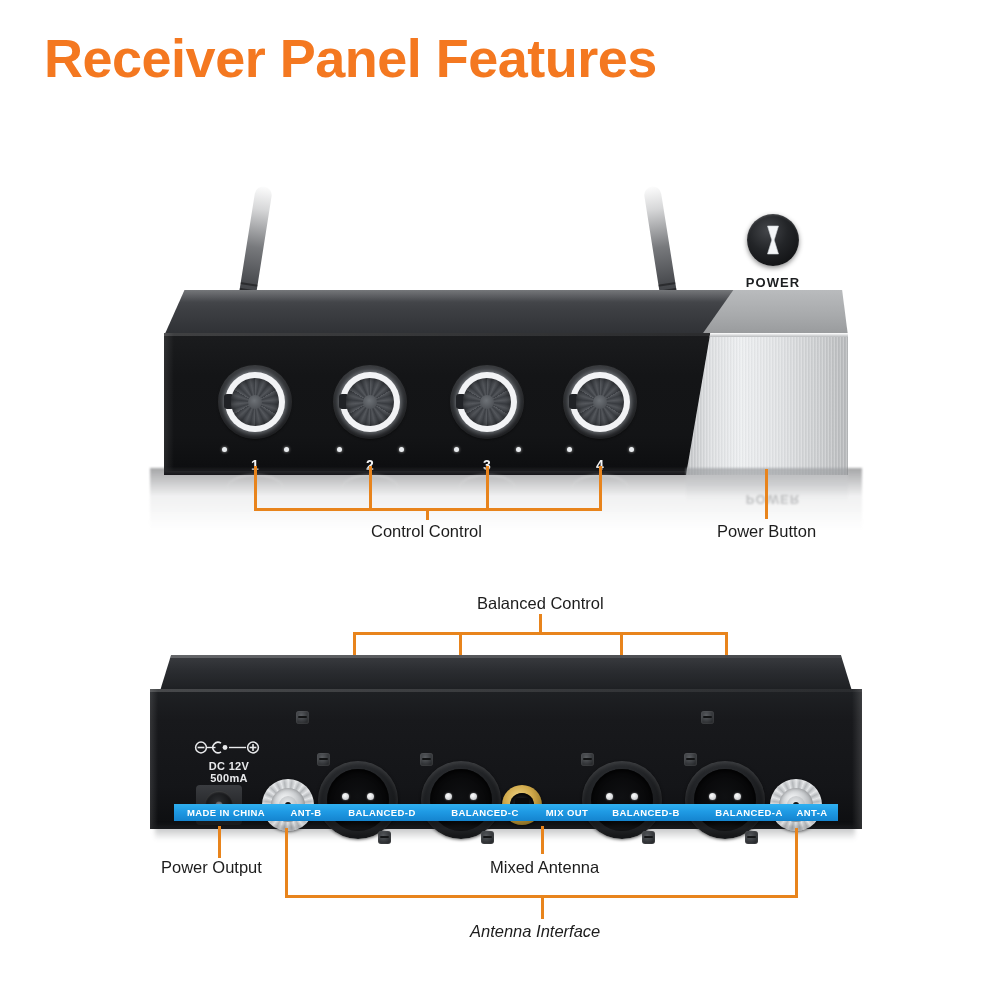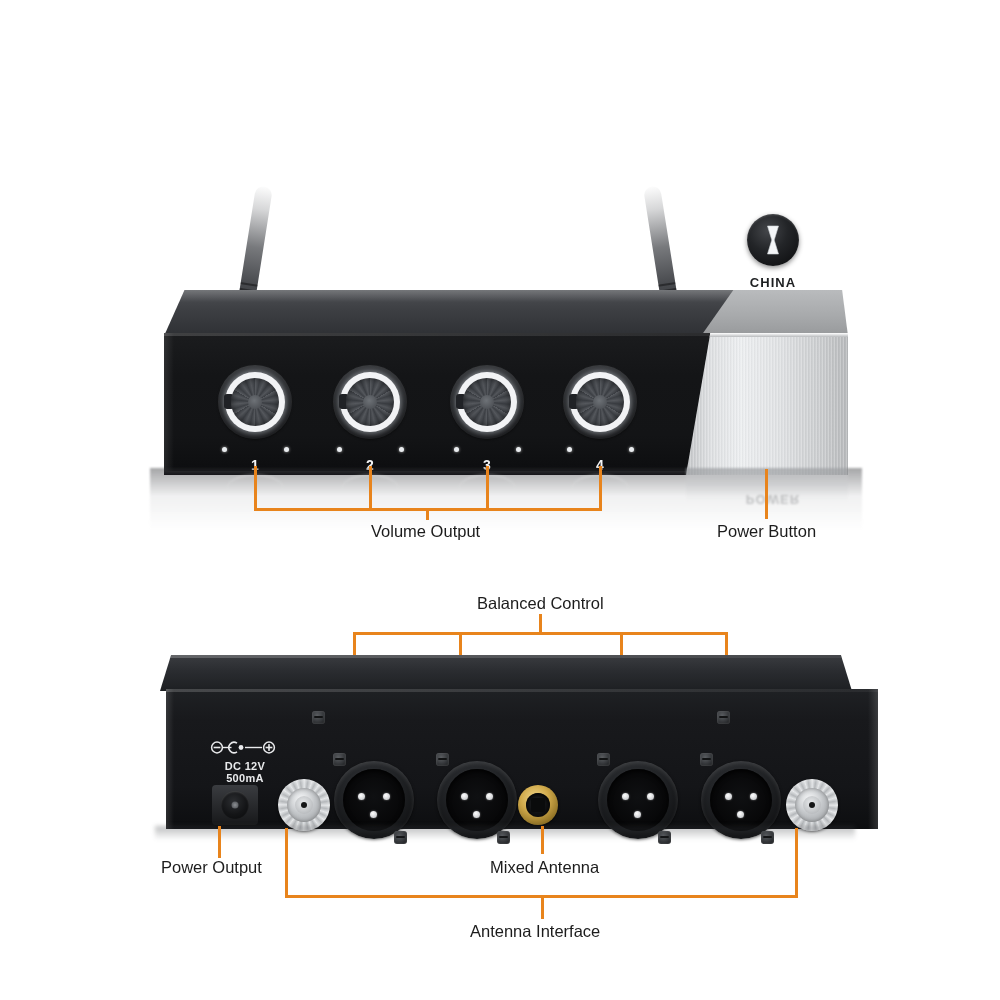--- a/index.html
+++ b/index.html
@@ -174,21 +174,21 @@
   #rear-lid{
     position:absolute;left:10px;top:0;width:692px;height:36px;
     background:linear-gradient(to bottom,#3a3c40 0%,#2a2c30 45%,#1d1f22 100%);
     clip-path:polygon(1.6% 0%, 98.4% 0%, 100% 100%, 0% 100%);
   }
   #rear-lid .hl{
     position:absolute;left:0;top:0;width:100%;height:3px;
     background:linear-gradient(to right,rgba(255,255,255,.22),rgba(255,255,255,.06));
   }
   #rear-face{
-    position:absolute;left:16px;top:34px;width:712px;height:140px;
+    position:absolute;left:0;top:34px;width:712px;height:140px;
     background:linear-gradient(to bottom,#1f2124 0%,#18191c 22%,#141518 70%,#0d0e10 100%);
   }
   #rear-face .edge-l{position:absolute;left:0;top:0;width:8px;height:100%;background:linear-gradient(to right,rgba(255,255,255,.12),rgba(255,255,255,0));}
   #rear-face .edge-r{position:absolute;right:0;top:0;width:10px;height:100%;background:linear-gradient(to left,rgba(255,255,255,.14),rgba(255,255,255,0));}
   #rear-face .bevel{position:absolute;left:0;top:0;width:100%;height:3px;background:linear-gradient(to right,rgba(255,255,255,.18),rgba(255,255,255,.05));}
 
   
   #blue-strip{
     position:absolute;left:24px;bottom:8px;width:664px;height:17px;
     background:linear-gradient(to bottom,#2fb0f0 0%,#1f9ae4 45%,#1484cf 100%);
@@ -292,20 +292,21 @@
     position:absolute;left:155px;top:826px;width:700px;height:14px;
     background:linear-gradient(to bottom, rgba(60,62,66,.35), rgba(255,255,255,0));
     filter:blur(2px);
   }
 </style>
 </head>
 <body>
 
 <div id="stage">
 
+  <div id="title">Receiver Panel Features</div>
 
   <div id="front-unit">
 
     <div class="ant" style="left:86px;top:0px;height:128px;transform:rotate(9deg);transform-origin:bottom center;">
       <div class="rod"></div>
       <div class="rib" style="bottom:16px;"></div>
       <div class="rib" style="bottom:22px;"></div>
       <div class="rib" style="bottom:28px;"></div>
     </div>
     <div class="ant" style="left:513px;top:0px;height:128px;transform:rotate(-9deg);transform-origin:bottom center;">
@@ -373,39 +374,39 @@
     </div>
     <div class="led" style="left:417px;top:262px;"></div>
     <div class="led" style="left:479px;top:262px;"></div>
     <div class="knob-num" style="left:440px;top:273px;">4</div>
 
     <div id="power-btn">
       <svg id="power-glyph" viewBox="0 0 16 30">
         <path d="M2.5 1 L13.5 1 L9.2 15 L13.5 29 L2.5 29 L6.8 15 Z" fill="#f4f6f8" stroke="#cfd3d7" stroke-width="0.6"></path>
       </svg>
     </div>
-    <div id="power-label">CHINA</div>
+    <div id="power-label">POWER</div>
   </div>
 
   <div id="front-reflect">
     <div class="rfl-sil"></div>
     <div class="rfl-knob" style="left:77px;"></div>
     <div class="rfl-knob" style="left:192px;"></div>
     <div class="rfl-knob" style="left:309px;"></div>
     <div class="rfl-knob" style="left:422px;"></div>
     <div id="rfl-power-text">POWER</div>
   </div>
 
   <div class="cl-v" style="left:254px;top:466px;height:45px;"></div>
   <div class="cl-v" style="left:369px;top:466px;height:45px;"></div>
   <div class="cl-v" style="left:486px;top:466px;height:45px;"></div>
   <div class="cl-v" style="left:599px;top:466px;height:45px;"></div>
   <div class="cl-h" style="left:254px;top:508px;width:348px;"></div>
   <div class="cl-v" style="left:426px;top:508px;height:12px;"></div>
-  <div class="cl-label" style="left:371px;top:523px;">Volume Output</div>
+  <div class="cl-label" style="left:371px;top:523px;">Control Control</div>
 
   <div class="cl-v" style="left:765px;top:469px;height:50px;"></div>
   <div class="cl-label" style="left:717px;top:523px;">Power Button</div>
 
   <div class="cl-label" style="left:477px;top:595px;">Balanced Control</div>
   <div class="cl-v" style="left:539px;top:614px;height:20px;"></div>
   <div class="cl-h" style="left:353px;top:632px;width:375px;"></div>
   <div class="cl-v" style="left:353px;top:632px;height:94px;"></div>
   <div class="cl-v" style="left:459px;top:632px;height:94px;"></div>
   <div class="cl-v" style="left:620px;top:632px;height:94px;"></div>
@@ -498,30 +499,40 @@
       <div class="bnc" style="left:620px;top:90px;">
         <div class="outer"></div>
           <div class="mid"></div>
           <div class="inner"></div>
           <div class="core"></div>
       </div>
 
       <div class="screw" style="left:146px;top:22px;"></div>
       <div class="screw" style="left:551px;top:22px;"></div>
 
+      <div id="blue-strip">
+        <span class="blue-txt" style="left:0px;width:104px;">MADE IN CHINA</span>
+        <span class="blue-txt" style="left:104px;width:56px;">ANT-B</span>
+        <span class="blue-txt" style="left:160px;width:96px;">BALANCED-D</span>
+        <span class="blue-txt" style="left:263px;width:96px;">BALANCED-C</span>
+        <span class="blue-txt" style="left:360px;width:66px;">MIX OUT</span>
+        <span class="blue-txt" style="left:424px;width:96px;">BALANCED-B</span>
+        <span class="blue-txt" style="left:527px;width:96px;">BALANCED-A</span>
+        <span class="blue-txt" style="left:612px;width:52px;">ANT-A</span>
+      </div>
     </div>
   </div>
 
   <div id="rear-shadow"></div>
 
   <div class="cl-v" style="left:218px;top:826px;height:32px;"></div>
   <div class="cl-label" style="left:161px;top:859px;">Power Output</div>
 
   <div class="cl-v" style="left:541px;top:826px;height:28px;"></div>
   <div class="cl-label" style="left:490px;top:859px;">Mixed Antenna</div>
 
   <div class="cl-v" style="left:285px;top:828px;height:69px;"></div>
   <div class="cl-v" style="left:795px;top:828px;height:69px;"></div>
   <div class="cl-h" style="left:285px;top:895px;width:513px;"></div>
   <div class="cl-v" style="left:541px;top:895px;height:24px;"></div>
-  <div class="cl-label" style="left:470px;top:923px;">Antenna Interface</div>
+  <div class="cl-label" style="left:470px;top:923px;font-style:italic;">Antenna Interface</div>
 
 </div>
 
 </body></html>

